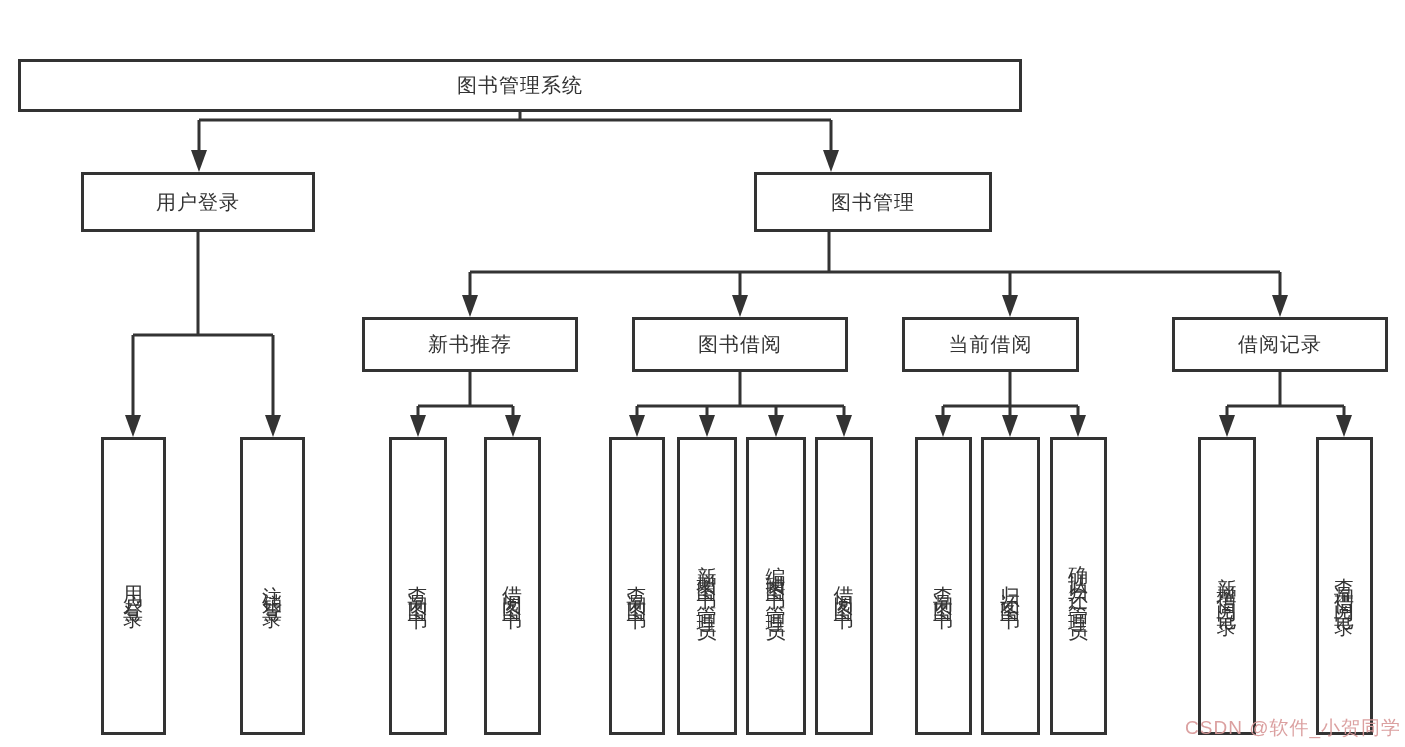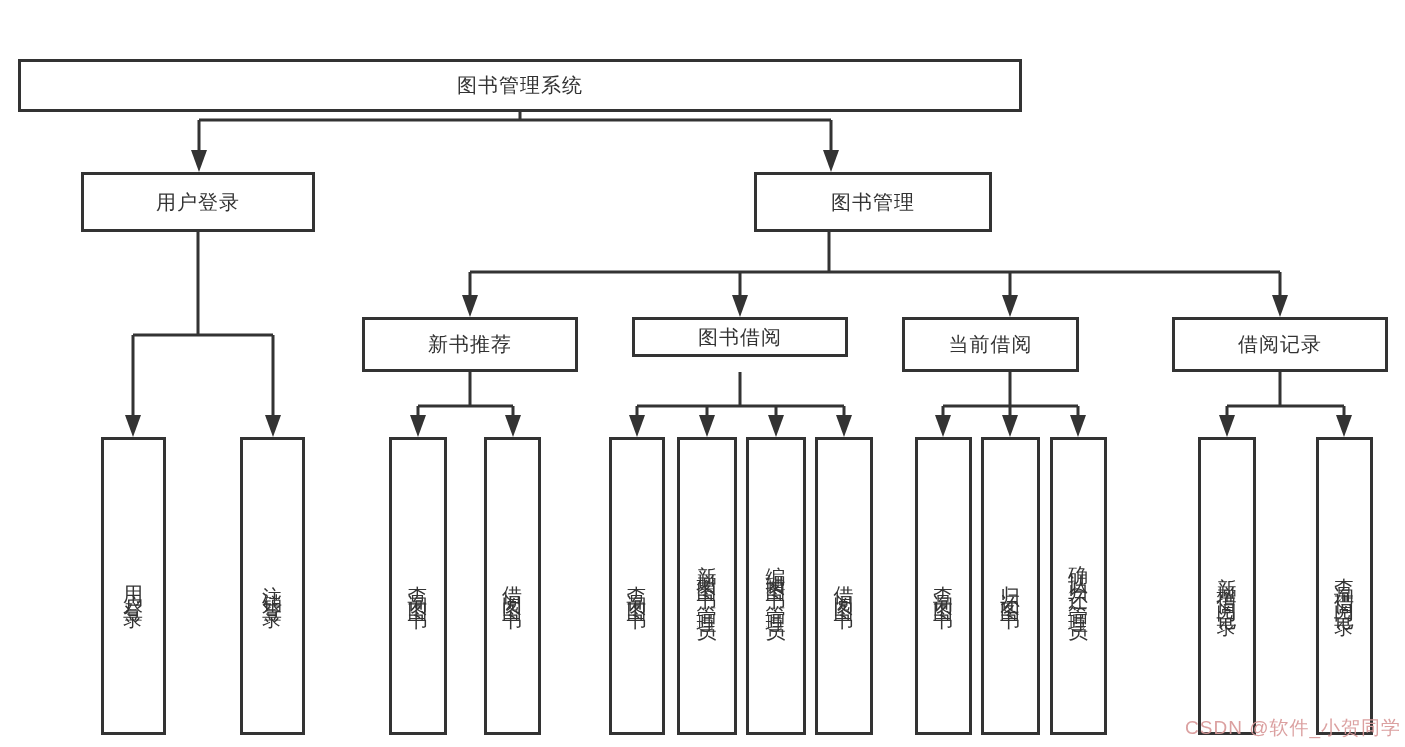--- a/index.html
+++ b/index.html
@@ -25,21 +25,21 @@
     writing-mode:vertical-rl;
     letter-spacing:8px;
     line-height:1;
     white-space:nowrap;
   }
   
   #n-root            {left:18px;  top:15px;  width:1004px; height:53px;margin-top:44px;}
   #n-user-login      {left:81px;  top:172px; width:234px;  height:60px;}
   #n-book-mgmt       {left:710px; top:172px; width:238px;  height:60px;margin-left:44px;}
   #n-new-book-rec    {left:362px; top:317px; width:216px;  height:55px;justify-content:center;}
-  #n-book-borrow     {left:632px; top:317px; width:216px;  height:40px;}
+  #n-book-borrow     {left:632px; top:317px; width:216px;  height:55px;}
   #n-current-borrow  {left:902px; top:317px; width:177px;  height:55px;}
   #n-borrow-records  {left:1172px;top:317px; width:216px;  height:55px;}
   #n-leaf-user-login   {left:101px; top:437px; width:65px; height:298px;}
   #n-leaf-logout       {left:240px; top:437px; width:65px; height:298px;}
   #n-leaf-query-book-1 {left:389px; top:437px; width:58px; height:298px;}
   #n-leaf-borrow-book-1{left:484px; top:437px; width:57px; height:298px;}
   #n-leaf-query-book-2 {left:609px; top:437px; width:56px; height:298px;}
   #n-leaf-add-book     {left:677px; top:437px; width:60px; height:298px;}
   #n-leaf-edit-book    {left:746px; top:437px; width:60px; height:298px;}
   #n-leaf-borrow-book-2{left:815px; top:437px; width:58px; height:298px;}

